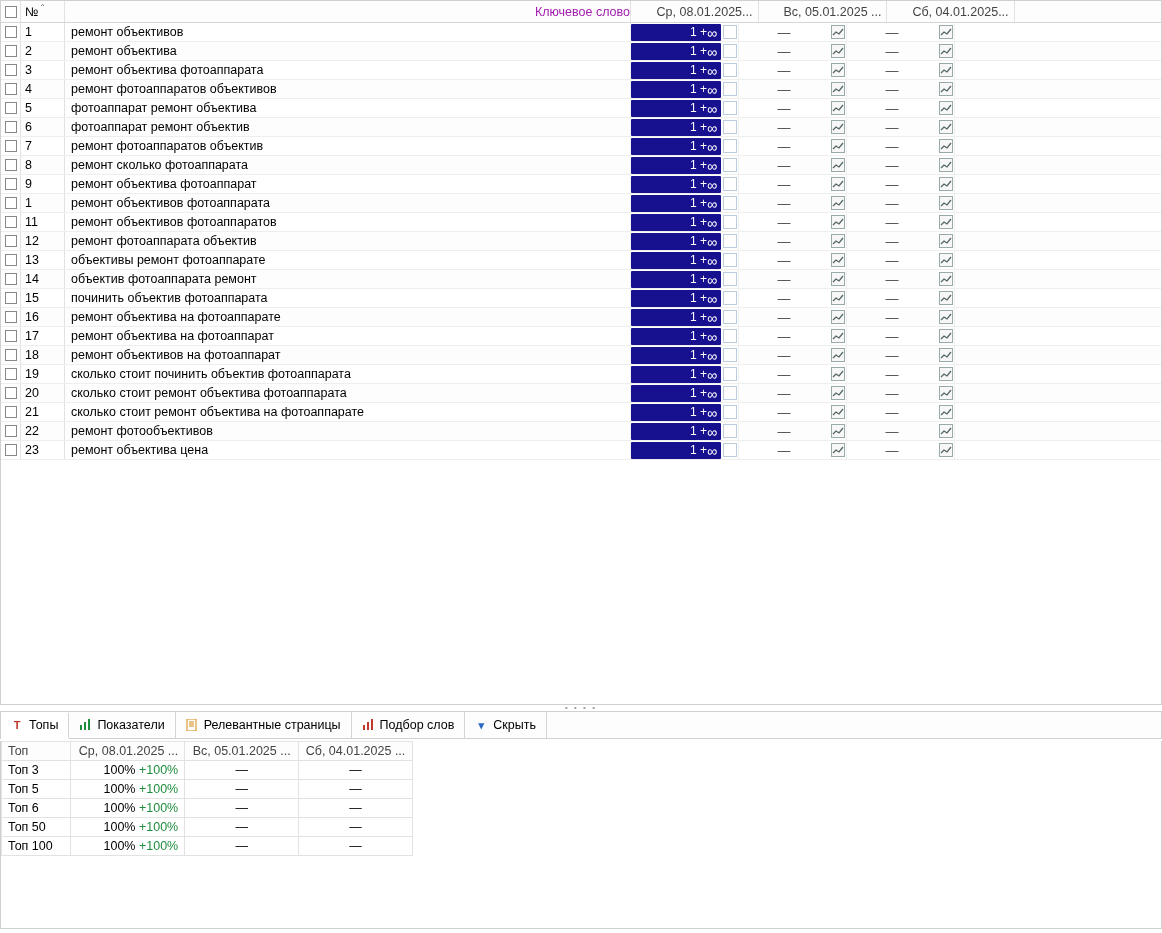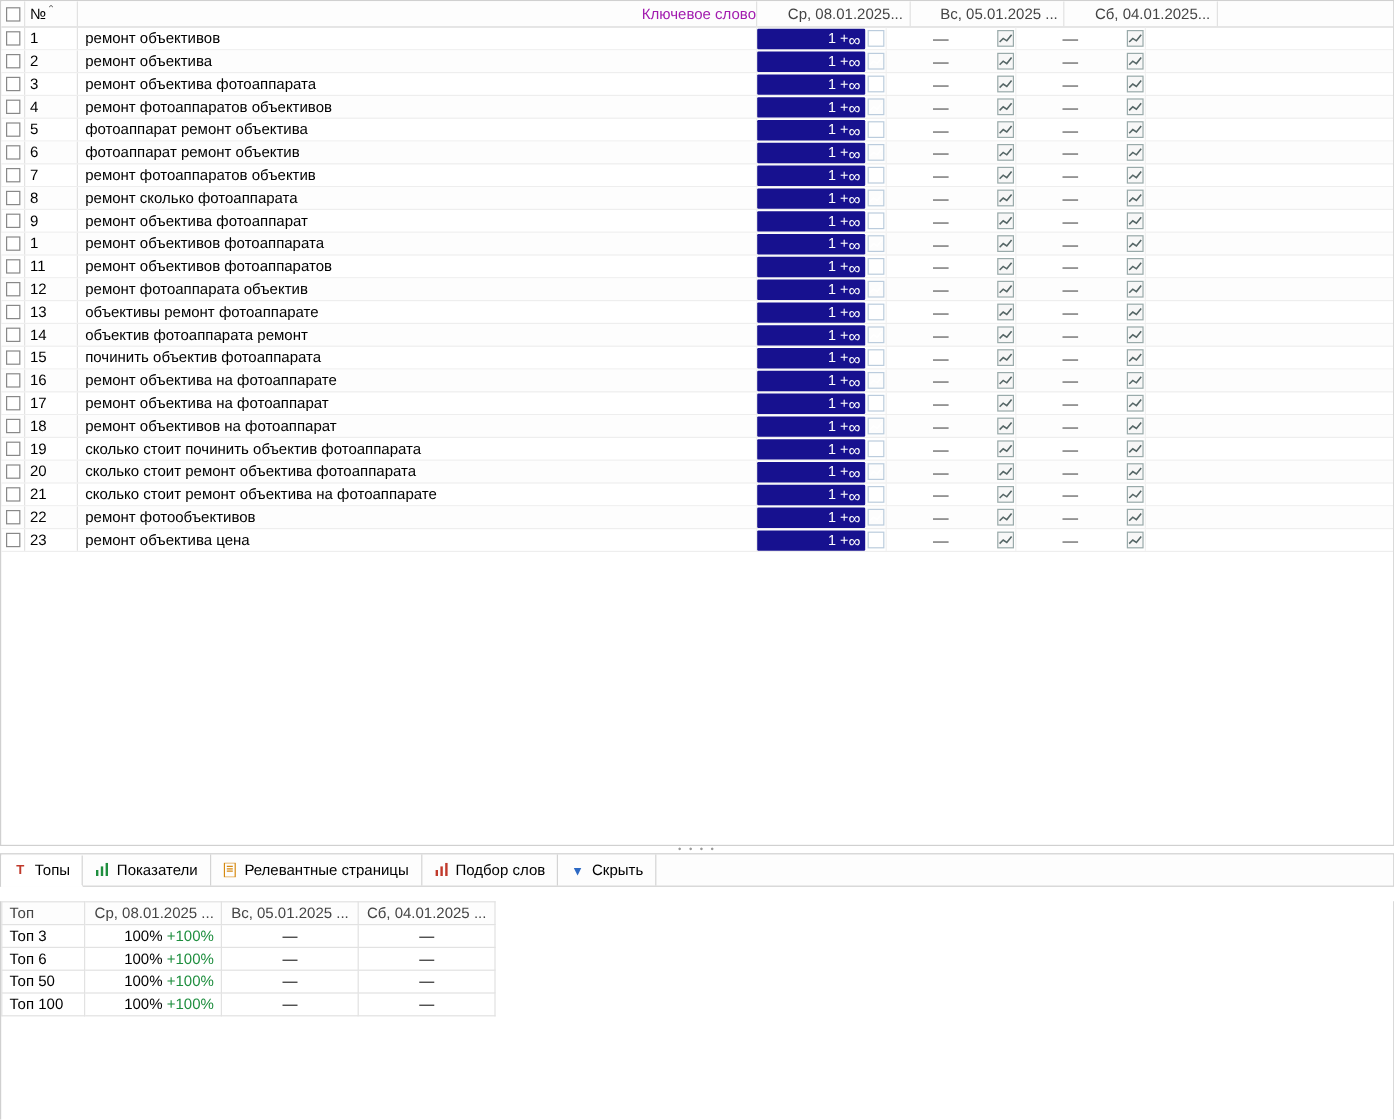--- a/index.html
+++ b/index.html
@@ -66,21 +66,21 @@
     align-items:stretch; width:1162px;
   }
   .tab {
     display:flex; align-items:center; padding:0 10px; border-right:1px solid #d4d4d4;
     gap:6px; cursor:pointer;
   }
   .tab.active { background:#fff; border-bottom:2px solid #fff; position:relative; top:1px;}
   .tab-icon { width:12px; height:12px; display:inline-flex; align-items:center; justify-content:center; font-weight:bold; font-size:11px;}
   .ired{color:#c0392b;} .igreen{color:#1e8e3e;} .iblue{color:#2d69c4;} .iorange{color:#d68910;}
   
-  .bot-table { width:412px; border-collapse:collapse; margin-top:12px; }
+  .bot-table { width:412px; border-collapse:collapse; margin-top:2px; }
   .bot-table th, .bot-table td {
     border:1px solid #e2e2e2; height:19px; font-size:12.5px; text-align:left; padding:0 6px;
     background:#fff; white-space:nowrap;
   }
   .bot-table th { background:#fdfdfd; color:#444; font-weight:normal; text-align:center;}
   .pct { text-align:right; display:inline-block; width:44px;}
   .delta { color:#1e8e3e; }
   .bot-wrap { width:1162px; padding:0; border:1px solid #d0d0d0; border-top:none; height:188px; background:#fff;}
   .infin { font-size:14px; position:relative; top:1px;}
 </style>
@@ -881,20 +881,26 @@
       </tr>
     </thead>
     <tbody id="tops-body">
         <tr>
           <td>Топ 3</td>
           <td style="text-align:right;"><span class="pct">100%</span> <span class="delta">+100%</span></td>
           <td style="text-align:center;">—</td>
           <td style="text-align:center;">—</td>
         </tr>
         <tr>
+          <td>Топ 5</td>
+          <td style="text-align:right;"><span class="pct">100%</span> <span class="delta">+100%</span></td>
+          <td style="text-align:center;">—</td>
+          <td style="text-align:center;">—</td>
+        </tr>
+        <tr>
           <td>Топ 6</td>
           <td style="text-align:right;"><span class="pct">100%</span> <span class="delta">+100%</span></td>
           <td style="text-align:center;">—</td>
           <td style="text-align:center;">—</td>
         </tr>
         <tr>
           <td>Топ 50</td>
           <td style="text-align:right;"><span class="pct">100%</span> <span class="delta">+100%</span></td>
           <td style="text-align:center;">—</td>
           <td style="text-align:center;">—</td>

